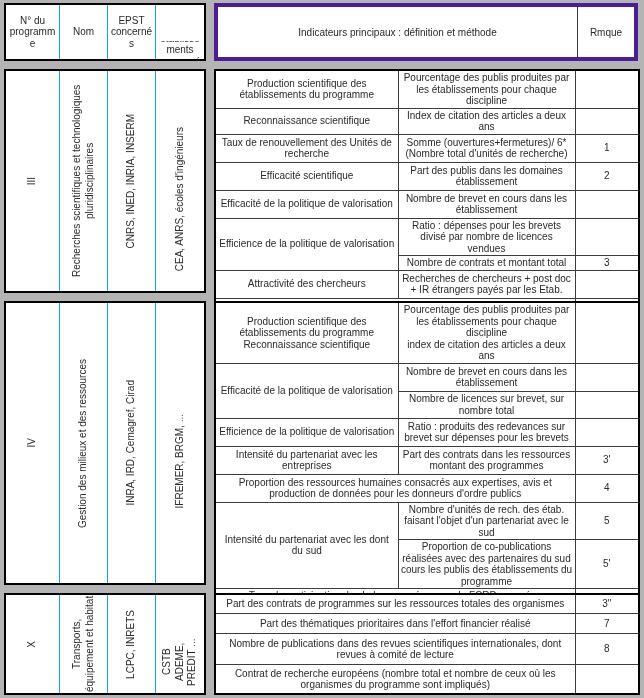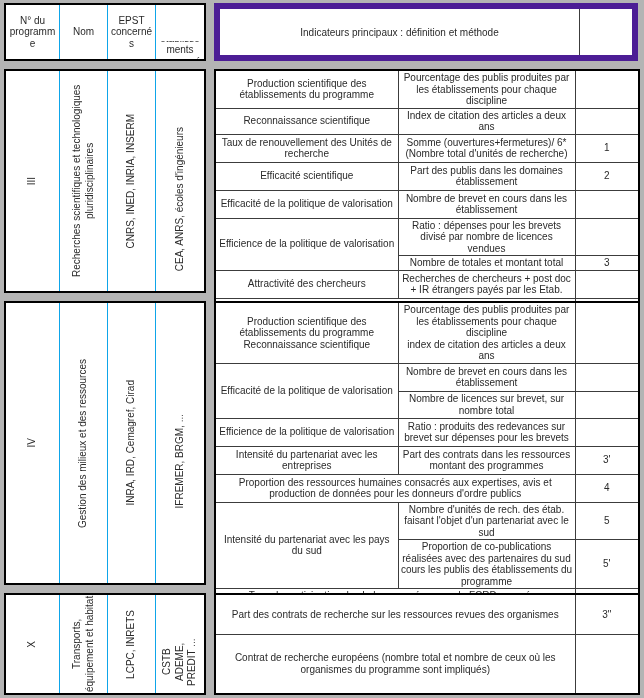--- a/index.html
+++ b/index.html
@@ -42,21 +42,21 @@
     background: #fff; border: 2px solid #000;
   }
   table.t td {
     border: 1px solid #3c3c3c;
     font-size: 10px; line-height: 1.15;
     text-align: center; vertical-align: middle;
     padding: 1px 2px; overflow: hidden;
   }
   .rhdr {
     width: 424px; height: 100%; box-sizing: border-box;
-    border: 6px solid #4c1d95; background: #fff; display: flex;
+    border: 4px solid #4c1d95; background: #fff; display: flex;
   }
   .rhdr .ind { width: 359px; border-right: 1px solid #3c3c3c; display: flex; align-items: center; justify-content: center; font-size: 10px; }
   .rhdr .rmq { flex: 1; display: flex; align-items: center; justify-content: center; font-size: 10px; }
   .stack2 div { padding: 0; }
 </style>
 </head>
 <body>
 
 <div class="page">
 
@@ -64,20 +64,21 @@
     <div class="lblock">
       <div class="lcol lc1 hcell">N° du programme</div>
       <div class="lcol lc2 hcell">Nom</div>
       <div class="lcol lc3 hcell">EPST concernés</div>
       <div class="lcol lc4 hcell">Autres établissements concernés</div>
     </div>
     <div class="gutter"></div>
     <div class="rblock">
       <div class="rhdr">
         <div class="ind">Indicateurs principaux : définition et méthode</div>
+        <div class="rmq">Rmque</div>
       </div>
     </div>
   </div>
 
   <div class="band" style="height:224px">
     <div class="lblock">
       <div class="lcol lc1">
           <span class="vtext">III</span>
         </div>
       <div class="lcol lc2">
@@ -123,21 +124,21 @@
           <td>Efficacité de la politique de valorisation</td>
           <td>Nombre de brevet en cours dans les établissement</td>
           <td></td>
         </tr>
         <tr style="height:28px">
           <td rowspan="2">Efficience de la politique de valorisation</td>
           <td>Ratio : dépenses pour les brevets divisé par nombre de licences vendues</td>
           <td></td>
         </tr>
         <tr style="height:14px">
-          <td>Nombre de  totales et montant total</td>
+          <td>Nombre de  contrats et montant total</td>
           <td>3</td>
         </tr>
         <tr style="height:28px">
           <td>Attractivité des chercheurs</td>
           <td>Recherches de chercheurs + post doc + IR étrangers payés par les Etab.</td>
           <td></td>
         </tr>
         <tr style="height:13px">
           <td colspan="2">Taux de participation des Labos aux réponses du FCRD européen</td>
           <td></td>
@@ -207,21 +208,21 @@
         <tr style="height:28px">
           <td>Intensité du partenariat avec les entreprises</td>
           <td>Part des contrats dans les ressources montant des programmes</td>
           <td>3'</td>
         </tr>
         <tr style="height:28px">
           <td colspan="2">Proportion des ressources humaines consacrés aux expertises, avis et production de données pour les donneurs d'ordre publics</td>
           <td>4</td>
         </tr>
         <tr style="height:28px">
-          <td rowspan="2">Intensité du partenariat avec les pays du sud</td>
+          <td rowspan="2">Intensité du partenariat avec les dont du sud</td>
           <td>Nombre d'unités de rech. des étab. faisant l'objet d'un partenariat avec le sud</td>
           <td>5</td>
         </tr>
         <tr style="height:41px">
           <td>Proportion de co-publications réalisées avec des partenaires du sud cours les publis des établissements du programme</td>
           <td>5'</td>
         </tr>
         <tr style="height:14px">
           <td colspan="2">Taux de participation des Labos aux réponses du FCRD européen</td>
           <td></td>
@@ -253,22 +254,30 @@
     <div class="gutter"></div>
     <div class="rblock">
       <table class="t" style="height:102px">
         <colgroup>
             <col style="width:183px">
             <col style="width:177px">
             <col style="width:64px">
           </colgroup>
         <tbody>
         <tr style="height:18px">
-          <td colspan="2">Part des contrats de recherche sur les ressources revues des organismes</td>
+          <td colspan="2">Part des contrats de programmes sur les ressources totales des organismes</td>
           <td>3"</td>
+        </tr>
+        <tr style="height:18px">
+          <td colspan="2">Part des thématiques prioritaires dans l'effort financier réalisé</td>
+          <td>7</td>
+        </tr>
+        <tr style="height:28px">
+          <td colspan="2">Nombre de publications dans des revues scientifiques internationales, dont revues à comité de lecture</td>
+          <td>8</td>
         </tr>
         <tr style="height:20px">
           <td colspan="2">Contrat de recherche européens (nombre total et nombre de ceux où les organismes du programme sont impliqués)</td>
           <td></td>
         </tr>
       </tbody>
         </table>
     </div>
   </div>
 

